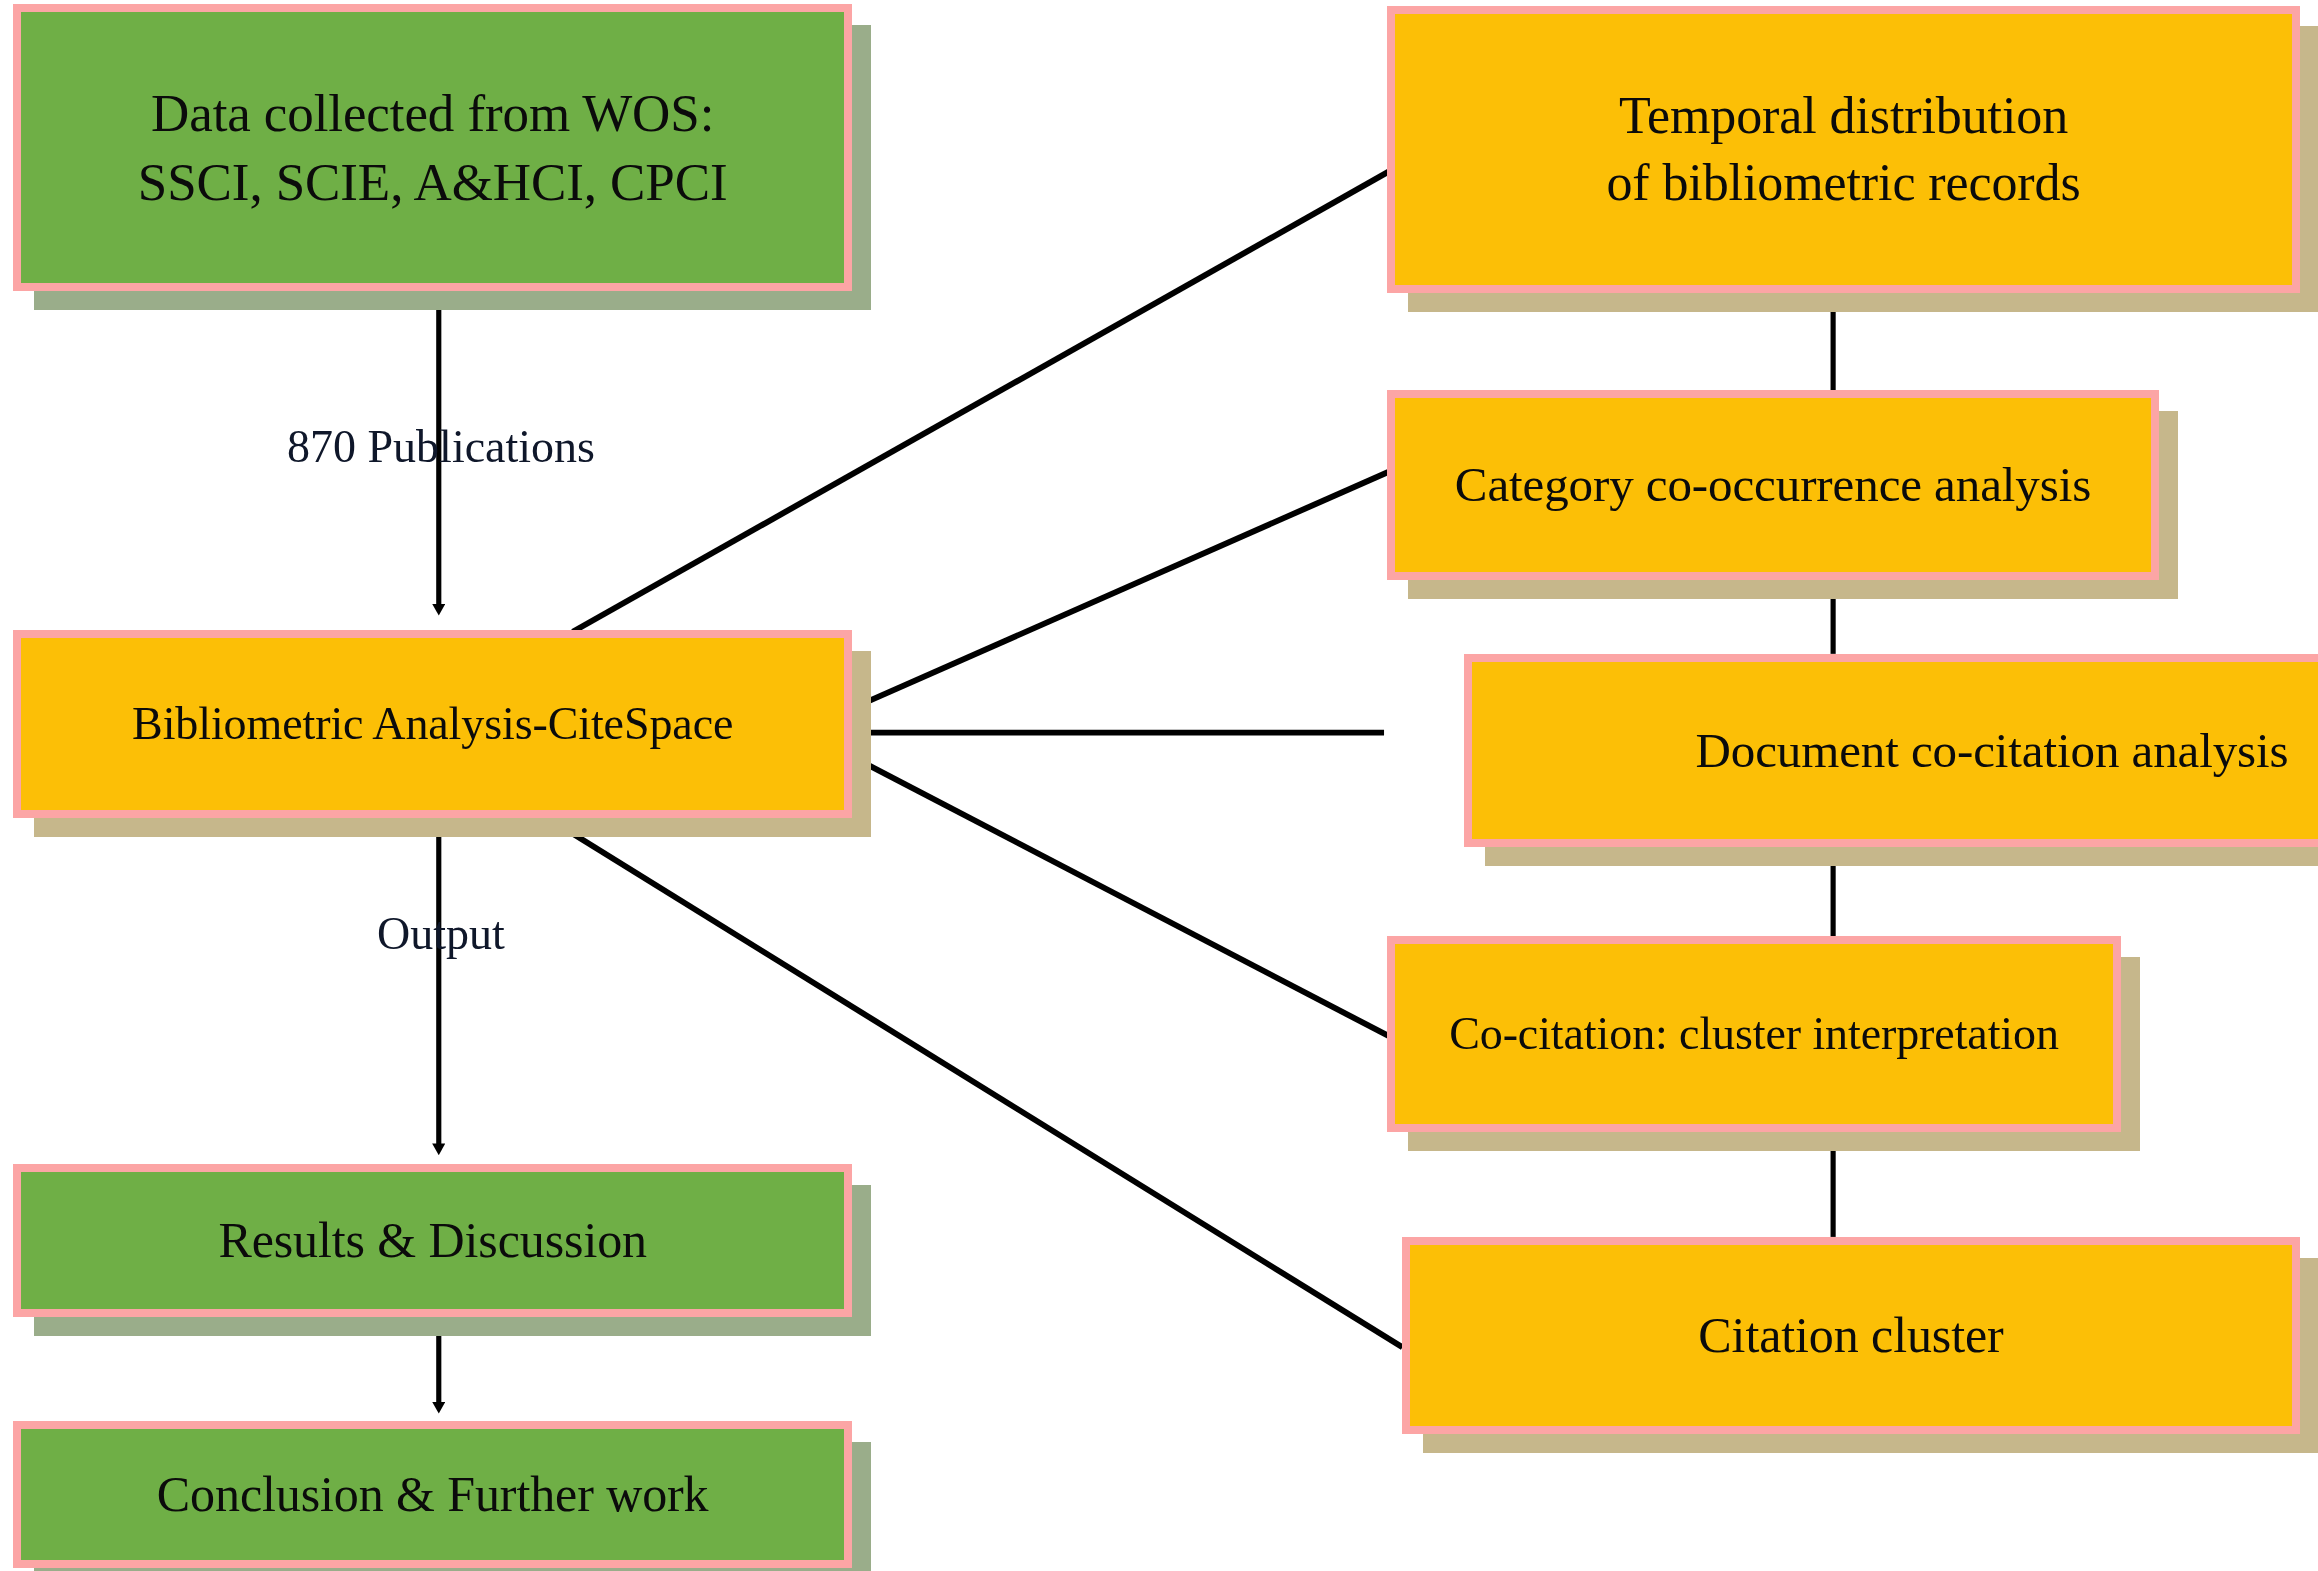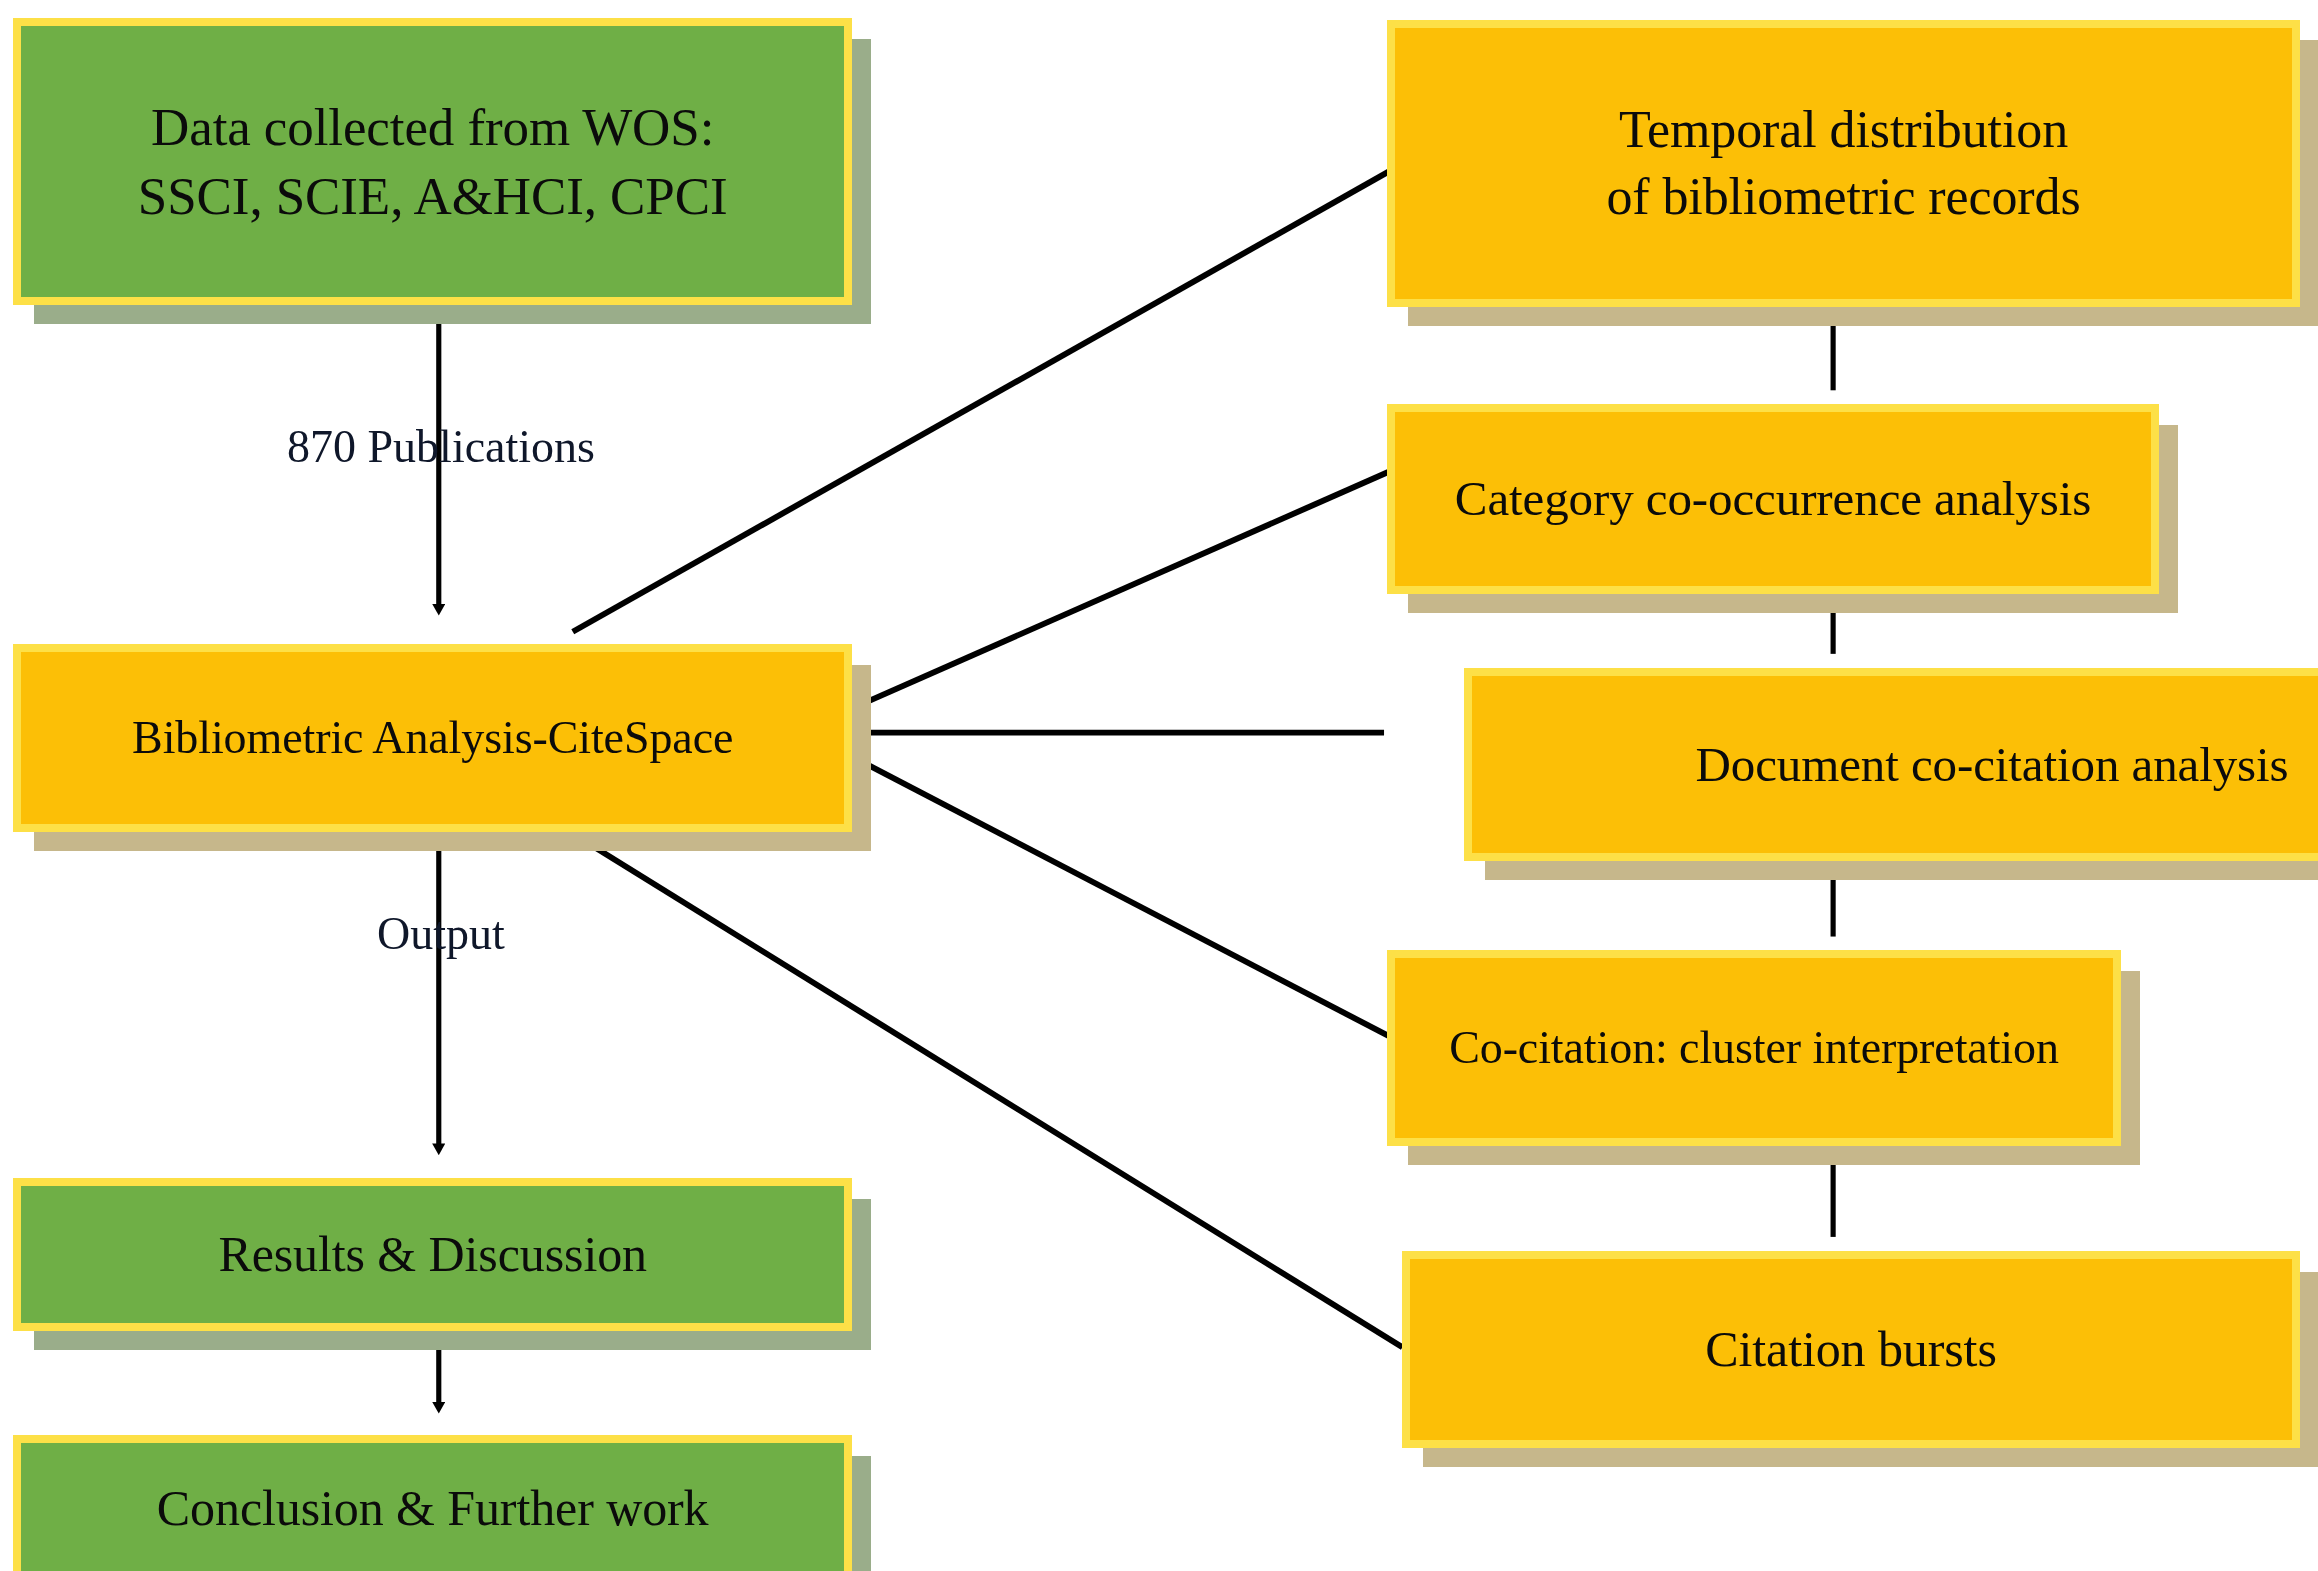--- a/index.html
+++ b/index.html
@@ -23,23 +23,22 @@
     left: 0; top: 0;
     width: 2319px;
     height: 1572px;
     pointer-events: none;
   }
 
   
   .node {
     position: absolute;
     box-sizing: border-box;
-    background: #fde047;          
+    background: #fca5a5;          
     padding: 8px;
-    margin-top: 14px;
   }
   .node .inner {
     width: 100%;
     height: 100%;
     box-sizing: border-box;
     display: flex;
     flex-direction: column;
     align-items: center;
     justify-content: center;
     text-align: center;
@@ -162,18 +161,18 @@
   </div>
 
   <div class="node yellow" style="left:1387px; top:936px; width:734px; height:196px;">
     <div class="inner" style="font-size:46px;">
       <span class="line">Co-citation: cluster  interpretation</span>
     </div>
   </div>
 
   <div class="node yellow" style="left:1402px; top:1237px; width:898px; height:197px;">
     <div class="inner" style="font-size:50px;">
-      <span class="line">Citation bursts</span>
+      <span class="line">Citation cluster</span>
     </div>
   </div>
 
 </div>
 
 
 </body></html>

